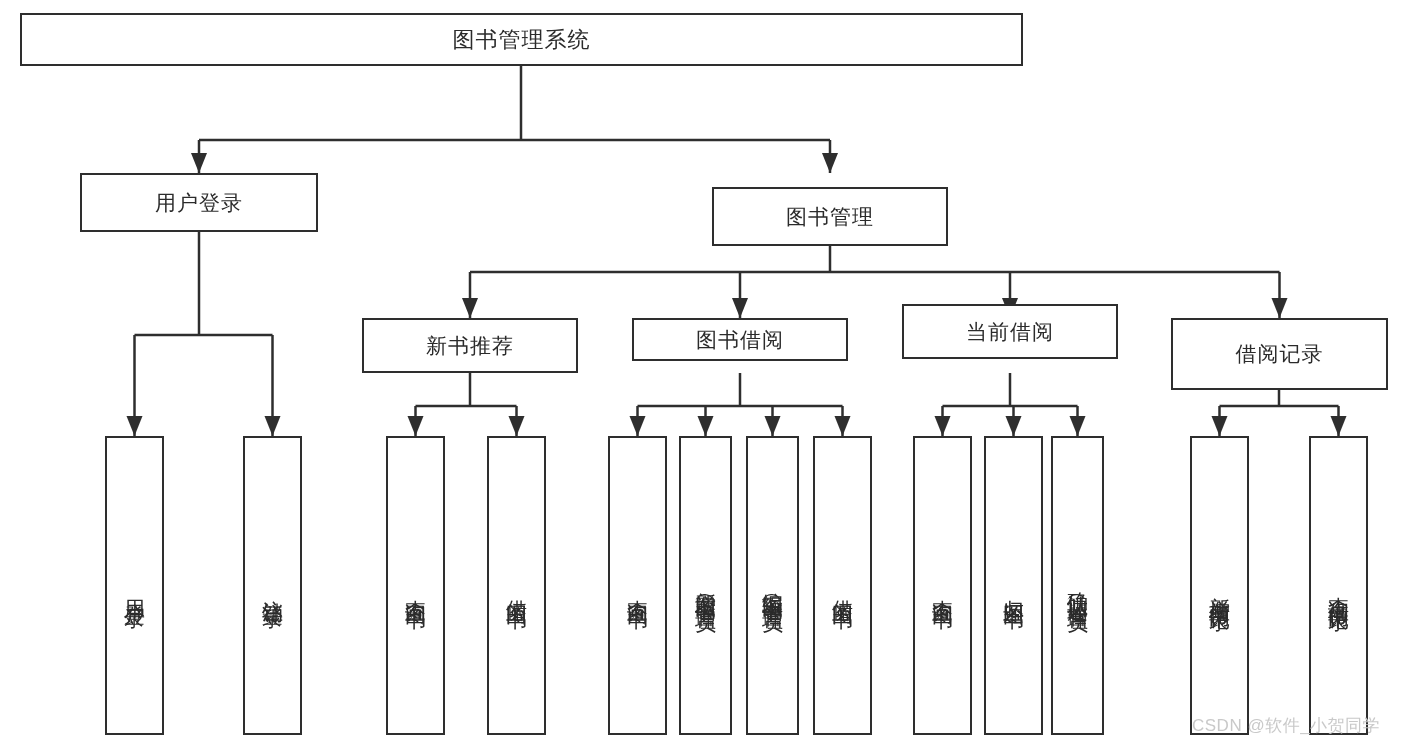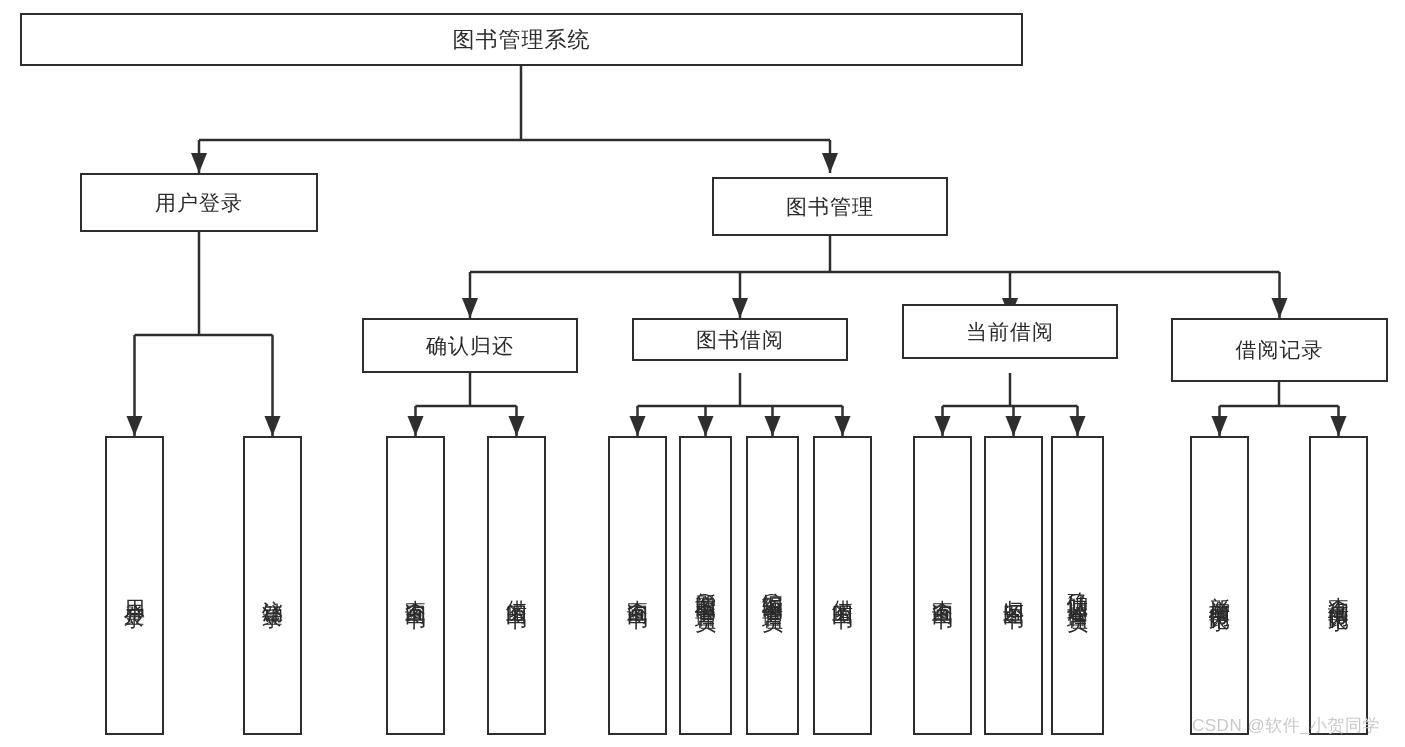--- a/index.html
+++ b/index.html
@@ -76,33 +76,33 @@
       <line x1="1338.5" y1="406" x2="1338.5" y2="436" stroke="#2e2e2e" stroke-width="2.5"></line>
       <polygon points="1330.5,416 1346.5,416 1338.5,436" fill="#2e2e2e"></polygon>
     </svg>
   <div id="nodes">
       <div class="node h root" style="left: 20px; top: 13px; width: 1003px; height: 53px; justify-content: center;">
         <span class="lbl">图书管理系统</span>
       </div>
       <div class="node h" style="left: 80px; top: 173px; width: 238px; height: 59px;">
         <span class="lbl">用户登录</span>
       </div>
-      <div class="node h" style="left: 712px; top: 177px; width: 236px; height: 59px;">
+      <div class="node h" style="left: 712px; top: 187px; width: 236px; height: 59px;">
         <span class="lbl">图书管理</span>
       </div>
       <div class="node h" style="left: 362px; top: 318px; width: 216px; height: 55px;">
-        <span class="lbl">确认归还</span>
+        <span class="lbl">新书推荐</span>
       </div>
       <div class="node h" style="left: 632px; top: 318px; width: 216px; height: 43px;">
         <span class="lbl">图书借阅</span>
       </div>
       <div class="node h" style="left: 902px; top: 304px; width: 216px; height: 55px;">
         <span class="lbl">当前借阅</span>
       </div>
-      <div class="node h" style="left: 1171px; top: 318px; width: 217px; height: 64px; font-family: Liberation Mono, monospace;">
+      <div class="node h" style="left: 1171px; top: 318px; width: 217px; height: 72px; font-family: Liberation Mono, monospace;">
         <span class="lbl">借阅记录</span>
       </div>
       <div class="node v" style="left: 105px; top: 436px; width: 59px; height: 299px;">
         <span class="lbl">用户登录</span>
       </div>
       <div class="node v" style="left: 243px; top: 436px; width: 59px; height: 299px;">
         <span class="lbl">注销登录</span>
       </div>
       <div class="node v" style="left: 386px; top: 436px; width: 59px; height: 299px;">
         <span class="lbl">查询图书</span>

